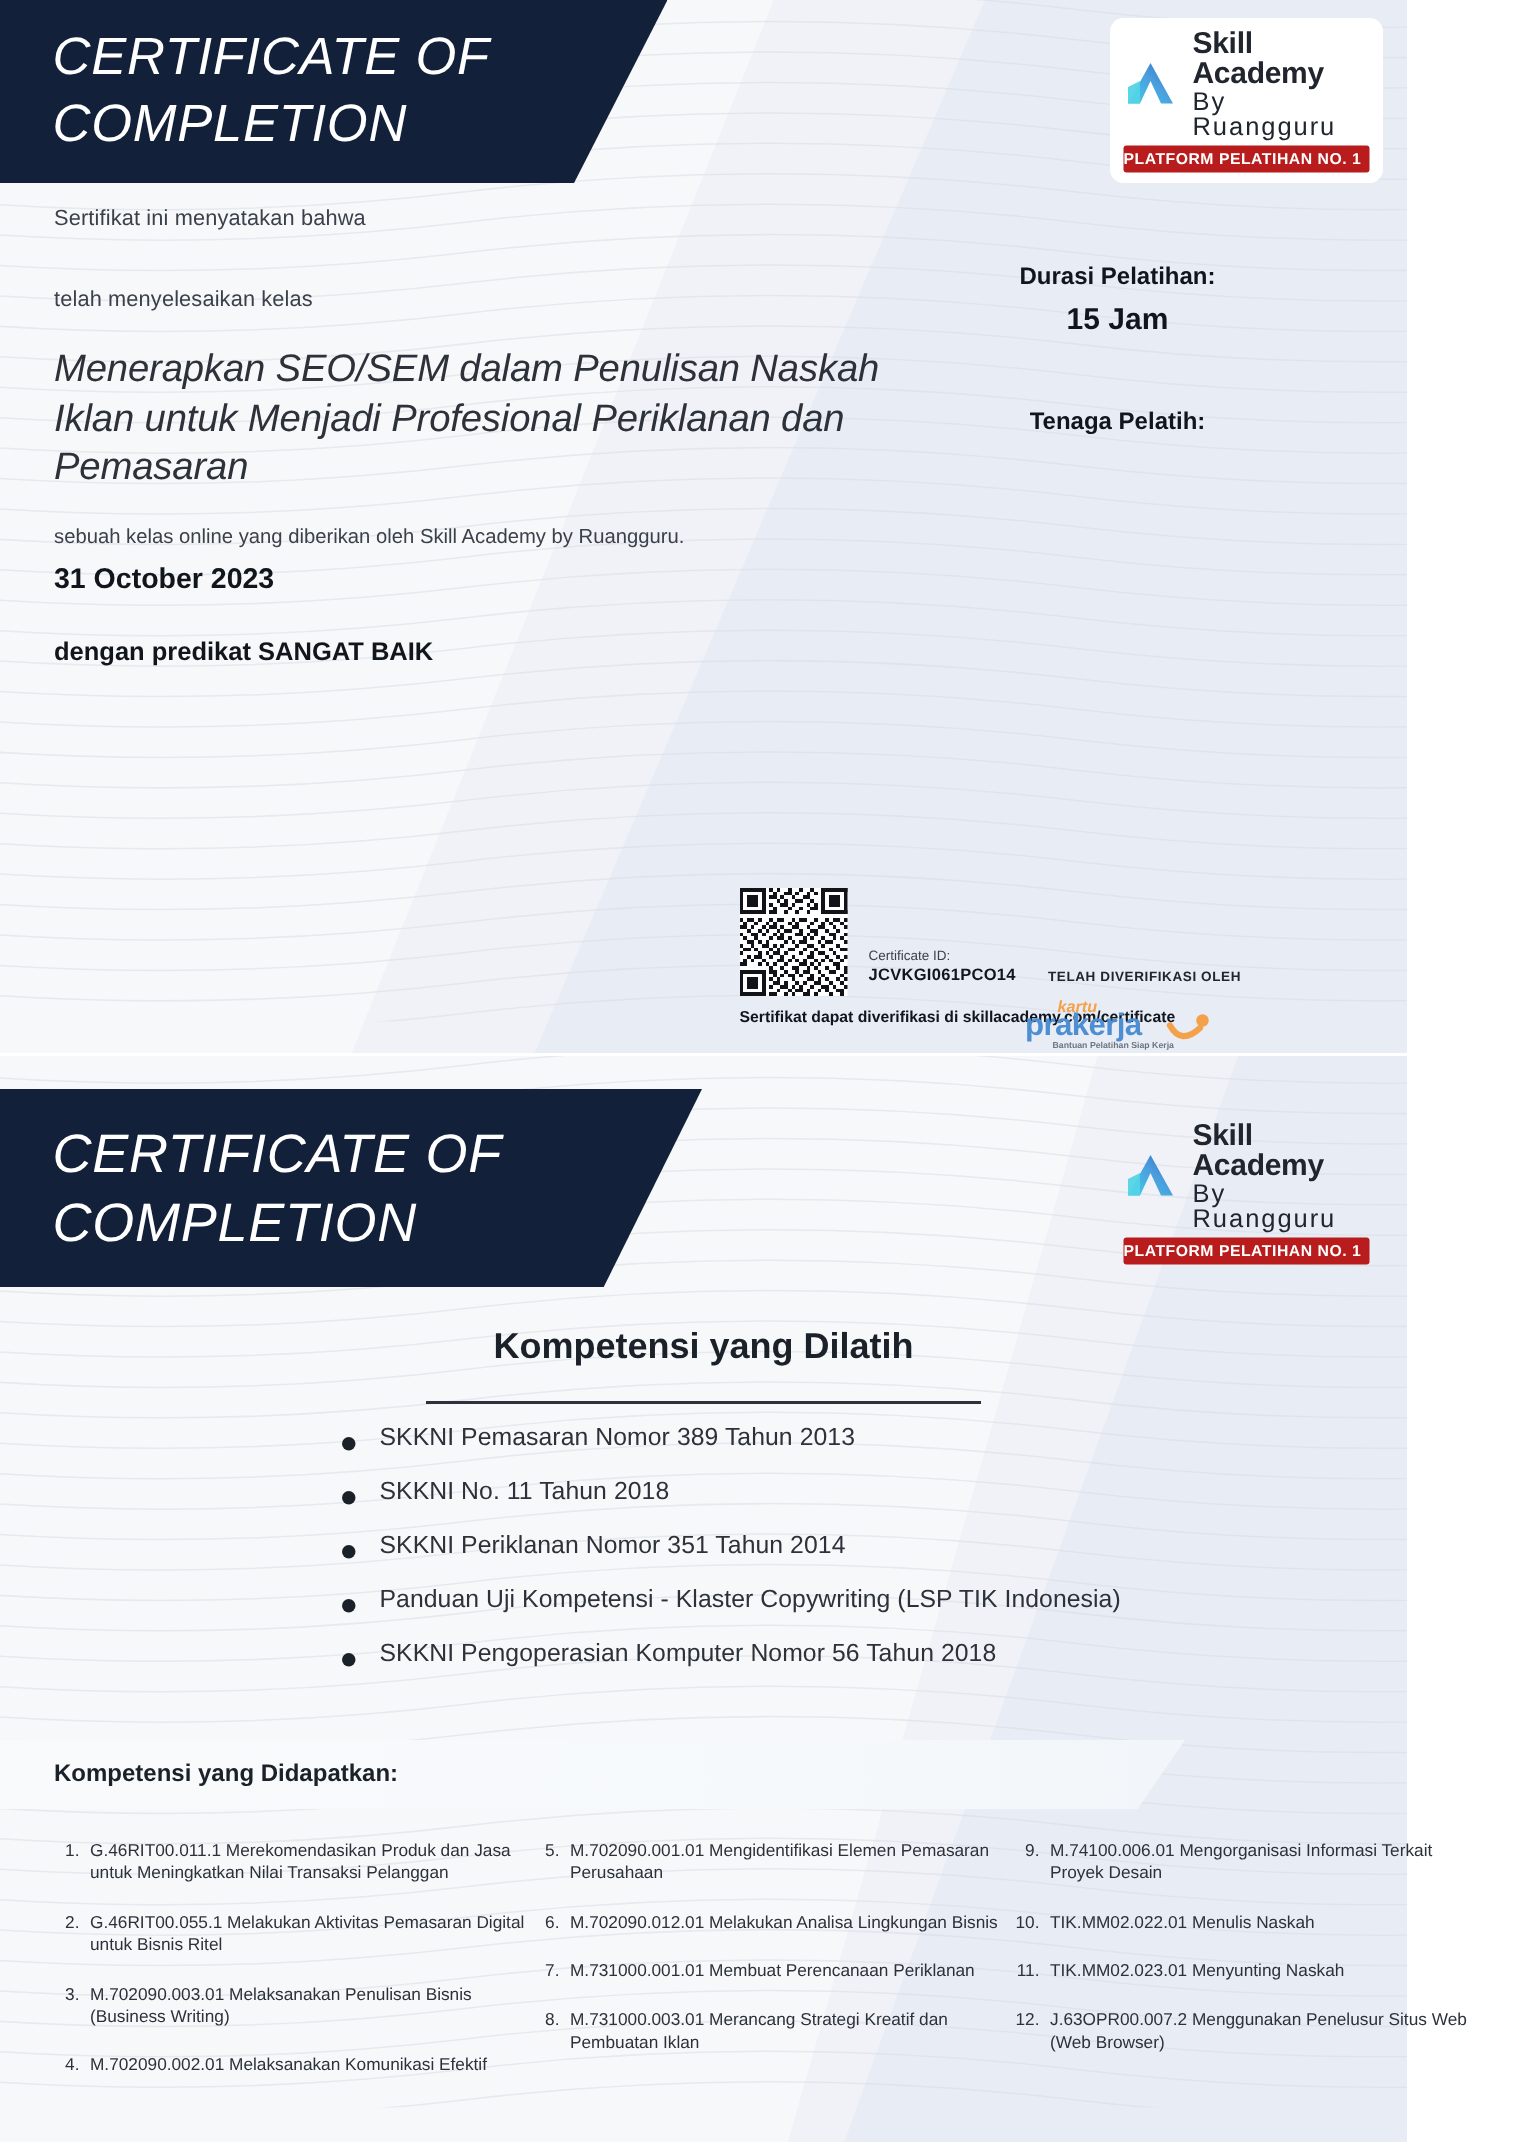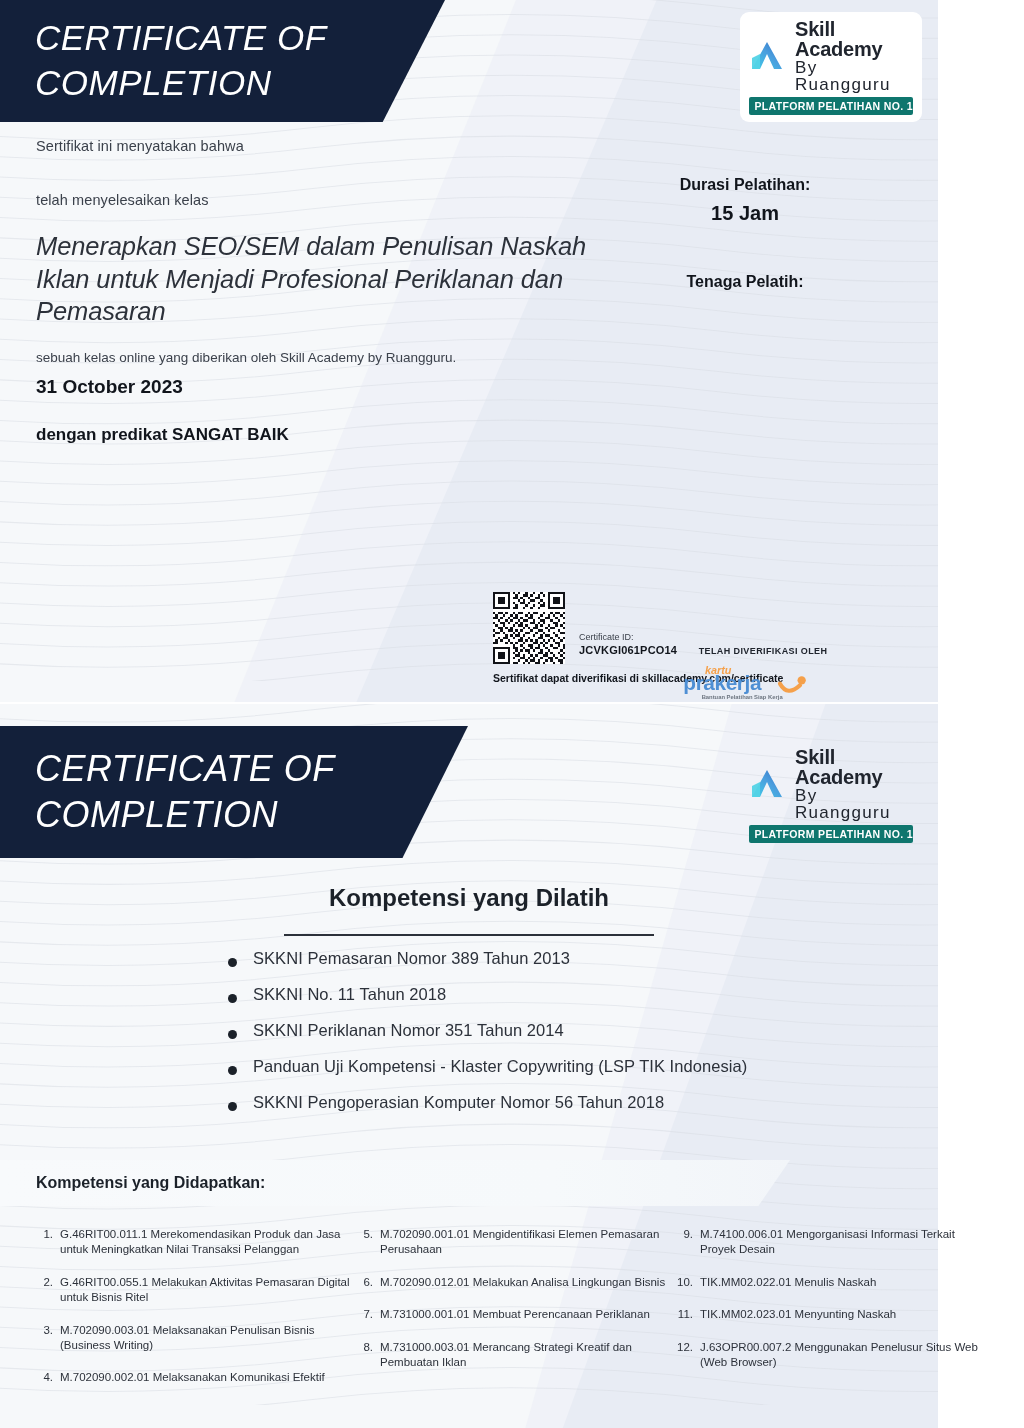--- a/index.html
+++ b/index.html
@@ -124,26 +124,26 @@
     letter-spacing: -.2px;
   }
   .sa-line2 {
     font-size: 17px;
     font-weight: 400;
     color: #20252e;
     letter-spacing: 1.3px;
   }
   .sa-badge {
     margin-top: 4px;
-    background: #0f766e;
+    background: #b91c1c;
     color: #ffffff;
     font-size: 10.5px;
     font-weight: 700;
     letter-spacing: .35px;
-    text-align: right;
+    text-align: left;
     padding: 2.5px 0 3px;
     border-radius: 2px;
   }
 
   
   .p1-left { position: absolute; left: 36px; top: 138px; width: 560px; }
   .lead {
     font-size: 14.5px;
     color: #3b414b;
     letter-spacing: .1px;

